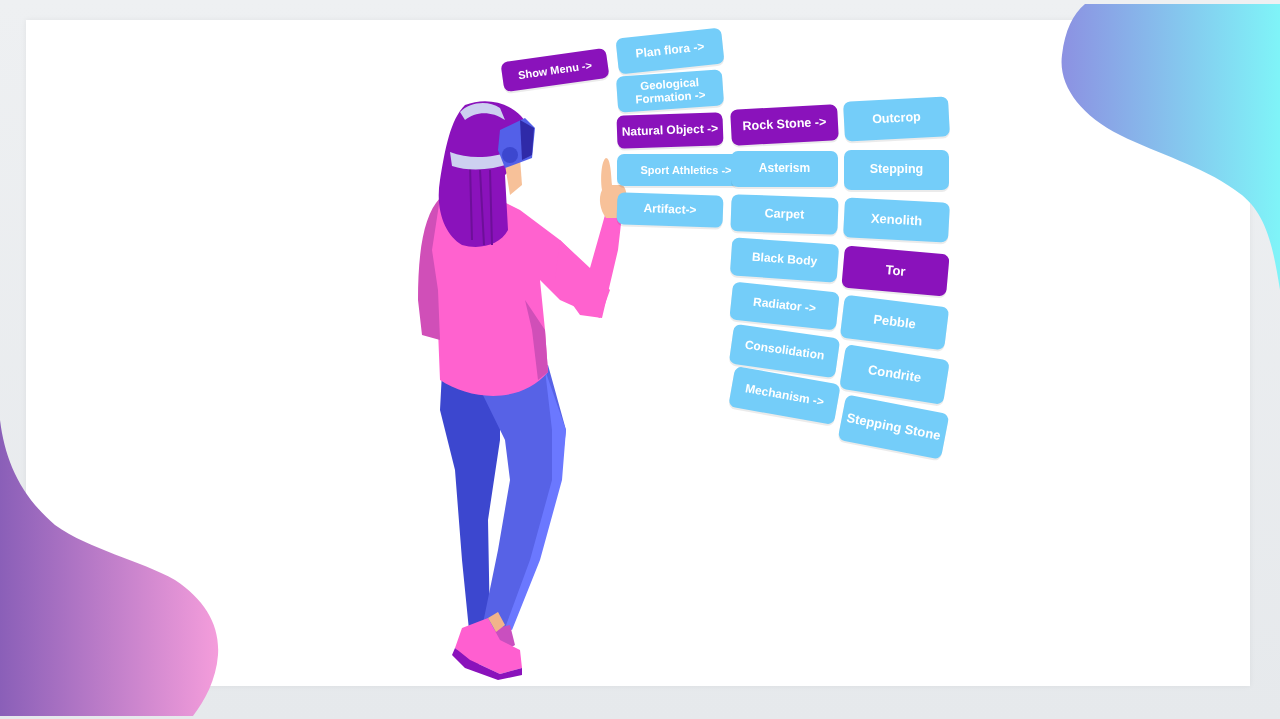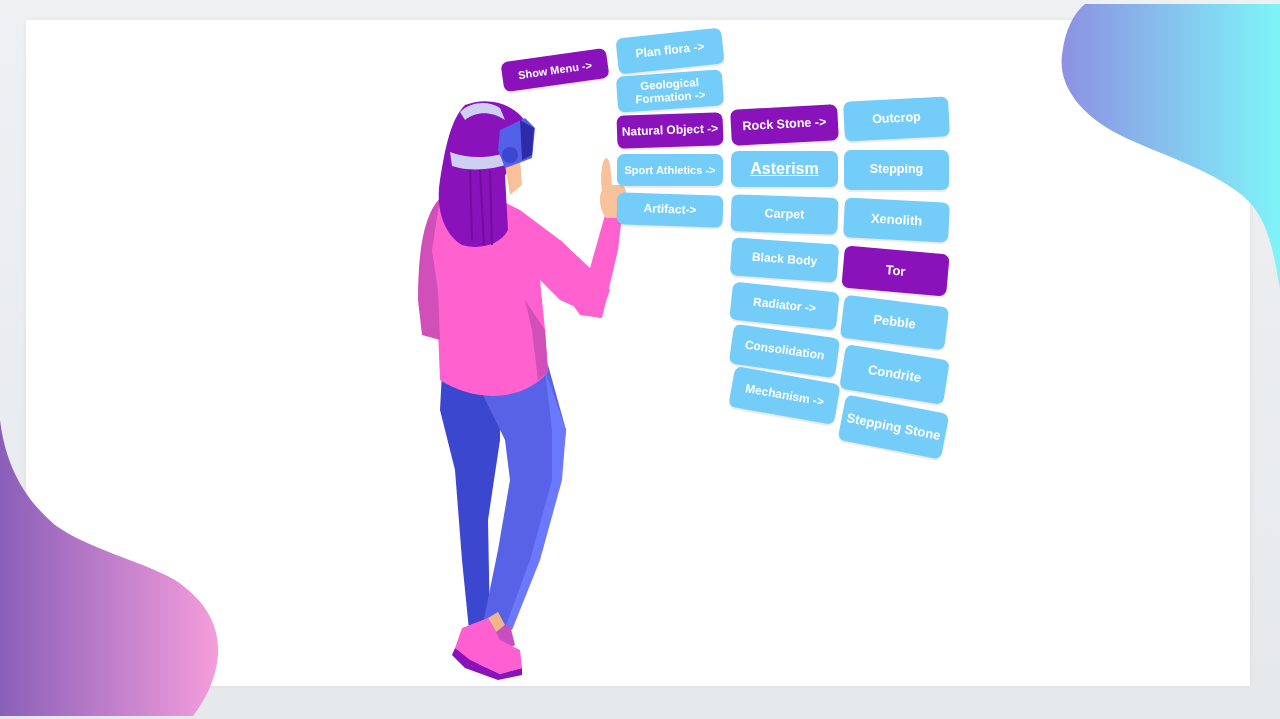--- a/index.html
+++ b/index.html
@@ -100,31 +100,31 @@
 
 <div class="tile blue" style="left:617px;top:33px;width:106px;height:36px;font-size:12px;transform:rotate(-6deg);">
   <span>Plan flora -&gt;</span>
 </div>
 <div class="tile blue" style="left:617px;top:73px;width:106px;height:36px;font-size:11.5px;white-space:normal;transform:rotate(-4deg);">
   <span style="display:block;width:80px;">Geological Formation -&gt;</span>
 </div>
 <div class="tile purple" style="left:617px;top:114px;width:106px;height:33px;font-size:12px;transform:rotate(-2deg);">
   <span>Natural Object -&gt;</span>
 </div>
-<div class="tile blue" style="left:617px;top:154px;width:106px;height:32px;font-size:11px;">
+<div class="tile blue" style="left:617px;top:154px;width:106px;height:32px;font-size:11px;padding-left:16px;">
   <span>Sport Athletics -&gt;</span>
 </div>
 <div class="tile blue" style="left:617px;top:194px;width:106px;height:32px;font-size:12px;transform:rotate(2deg);">
   <span>Artifact-&gt;</span>
 </div>
 
 <div class="tile purple" style="left:731px;top:107px;width:107px;height:36px;font-size:12.5px;transform:rotate(-3deg);">
   <span>Rock Stone -&gt;</span>
 </div>
-<div class="tile blue" style="left:731px;top:151px;width:107px;height:36px;font-size:16px;text-decoration:underline;">
+<div class="tile blue" style="left:731px;top:151px;width:107px;height:36px;font-size:12px;">
   <span>Asterism</span>
 </div>
 <div class="tile blue" style="left:731px;top:196px;width:107px;height:37px;font-size:12.5px;transform:rotate(2deg);">
   <span>Carpet</span>
 </div>
 <div class="tile blue" style="left:731px;top:241px;width:107px;height:38px;font-size:12px;transform:rotate(4deg);">
   <span>Black Body</span>
 </div>
 <div class="tile blue" style="left:731px;top:287px;width:107px;height:38px;font-size:12px;transform:rotate(6deg);">
   <span>Radiator -&gt;</span>

